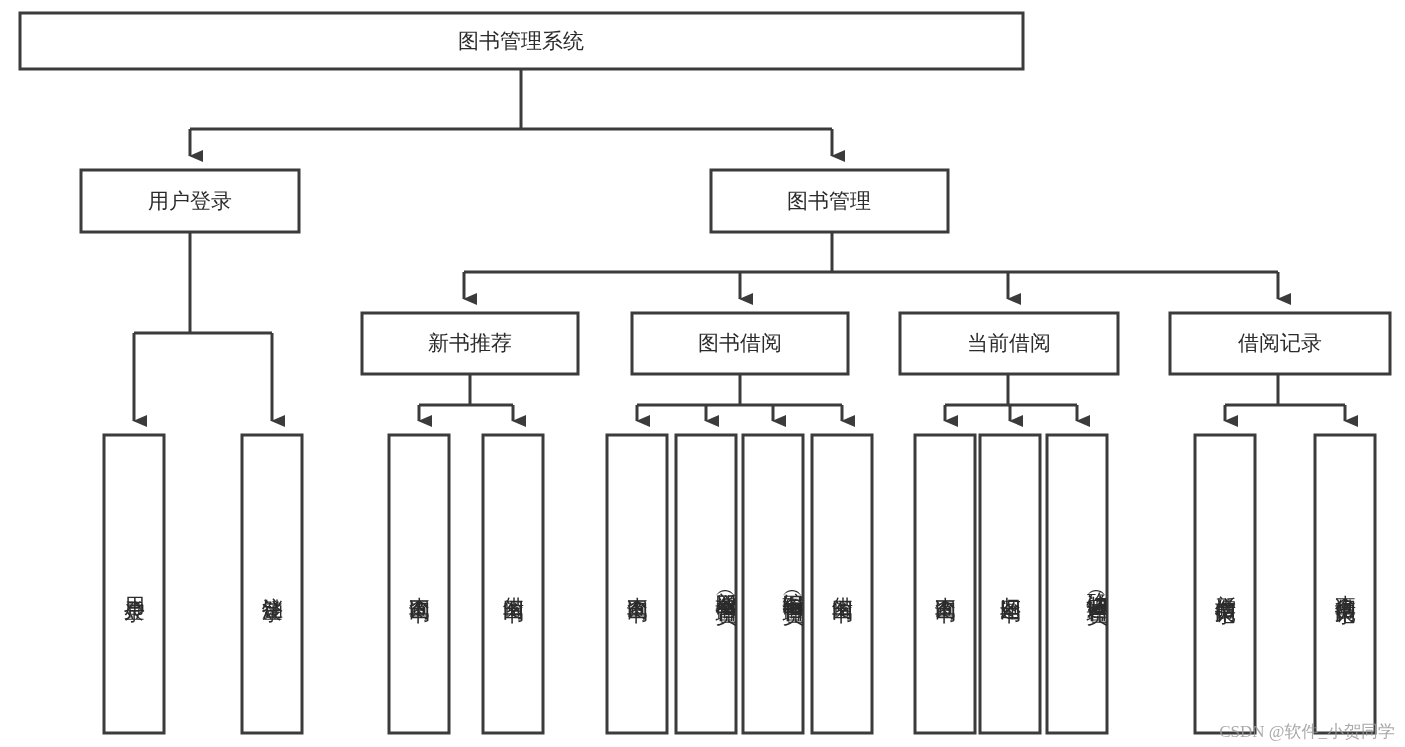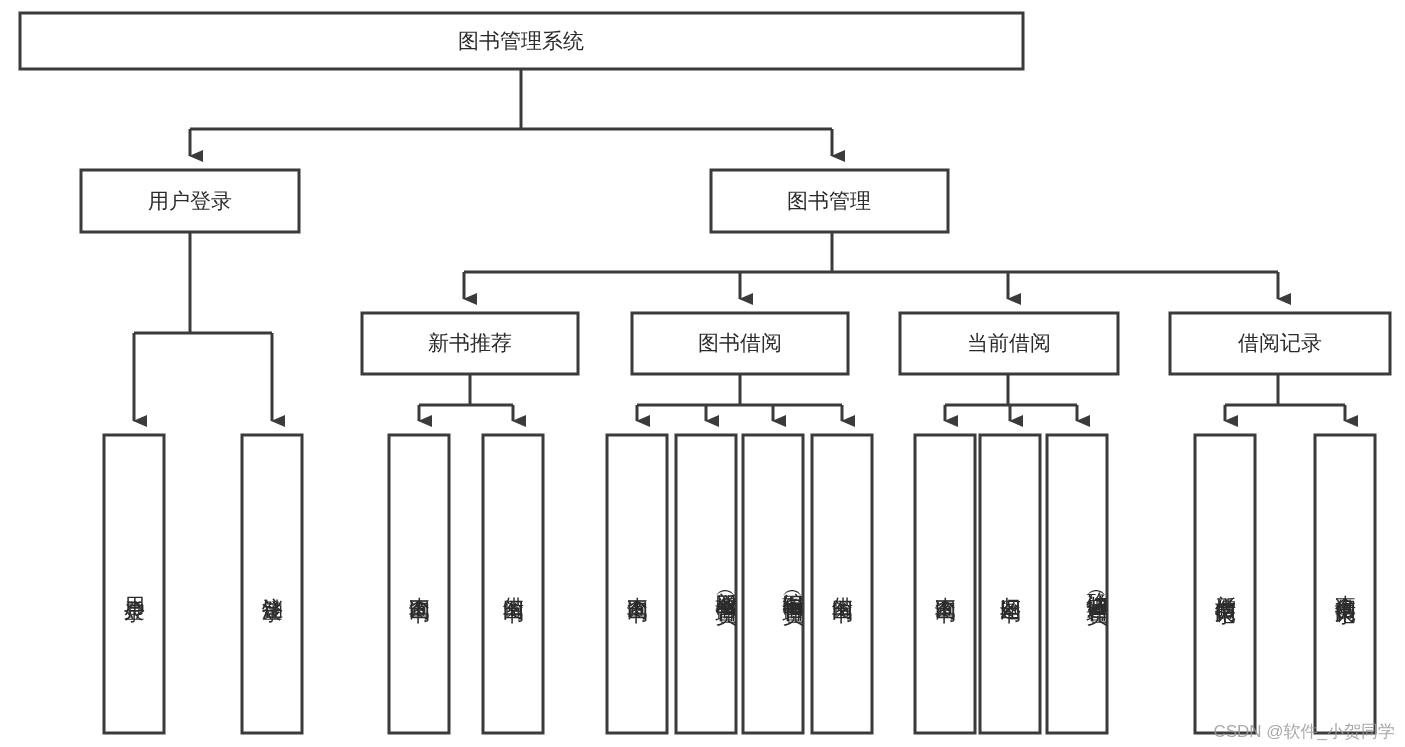--- a/index.html
+++ b/index.html
@@ -26,21 +26,21 @@
     font-family:"DejaVu Sans","Liberation Sans",sans-serif;
     font-size:21px;color:#2b2b2b;
     letter-spacing:2px;
     line-height:1;
     white-space:nowrap;
     pointer-events:none;
     user-select:none;
   }
   .watermark{
     position:absolute;right:10px;bottom:4px;
-    font-family:Liberation Sans, sans-serif;
+    font-family:Liberation Serif, serif;
     font-size:17px;color:#9a9a9a;opacity:.85;
     white-space:nowrap;user-select:none;
   }
 </style>
 </head>
 <body>
 
 <div id="diagram-root">
 
   <svg id="tree" viewBox="0 0 1405 747">

